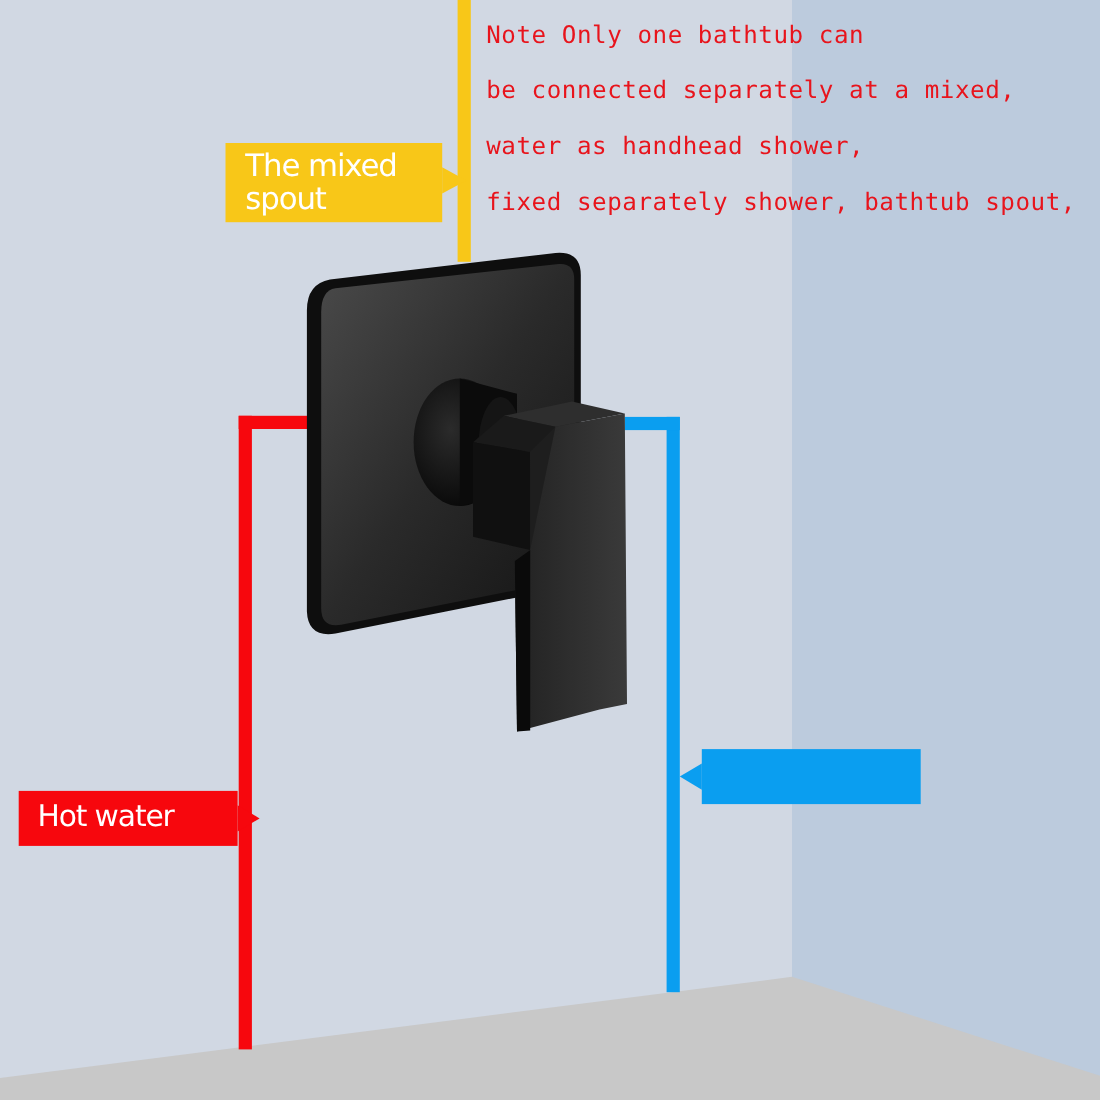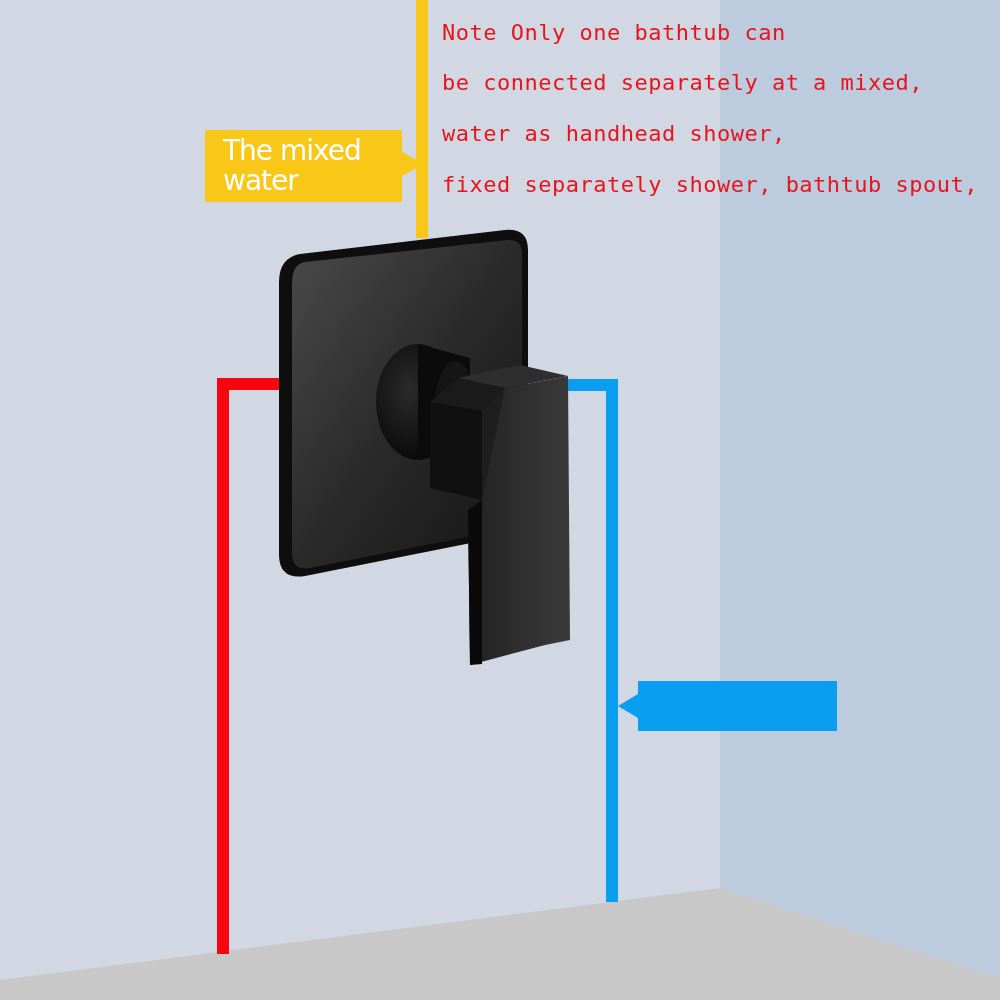--- a/index.html
+++ b/index.html
@@ -80,22 +80,26 @@
   <div class="note">
     <div class="note-line" style="top:0px">Note Only one bathtub can</div>
     <div class="note-line" style="top:50px">be connected separately at a mixed,</div>
     <div class="note-line" style="top:101px">water as handhead shower,</div>
     <div class="note-line" style="top:152px">fixed separately shower, bathtub spout,</div>
   </div>
 
   <div class="callout callout-mixed">
     <div class="lbl">
       <div>The mixed</div>
-      <div>water</div>
+      <div>spout</div>
     </div>
     <div class="ptr"></div>
   </div>
 
+  <div class="callout callout-hot">
+    <div class="lbl">Hot water</div>
+    <div class="ptr"></div>
+  </div>
 
   <div class="callout callout-cold">
     <div class="ptr"></div>
   </div>
 </div>
 
 </body></html>

